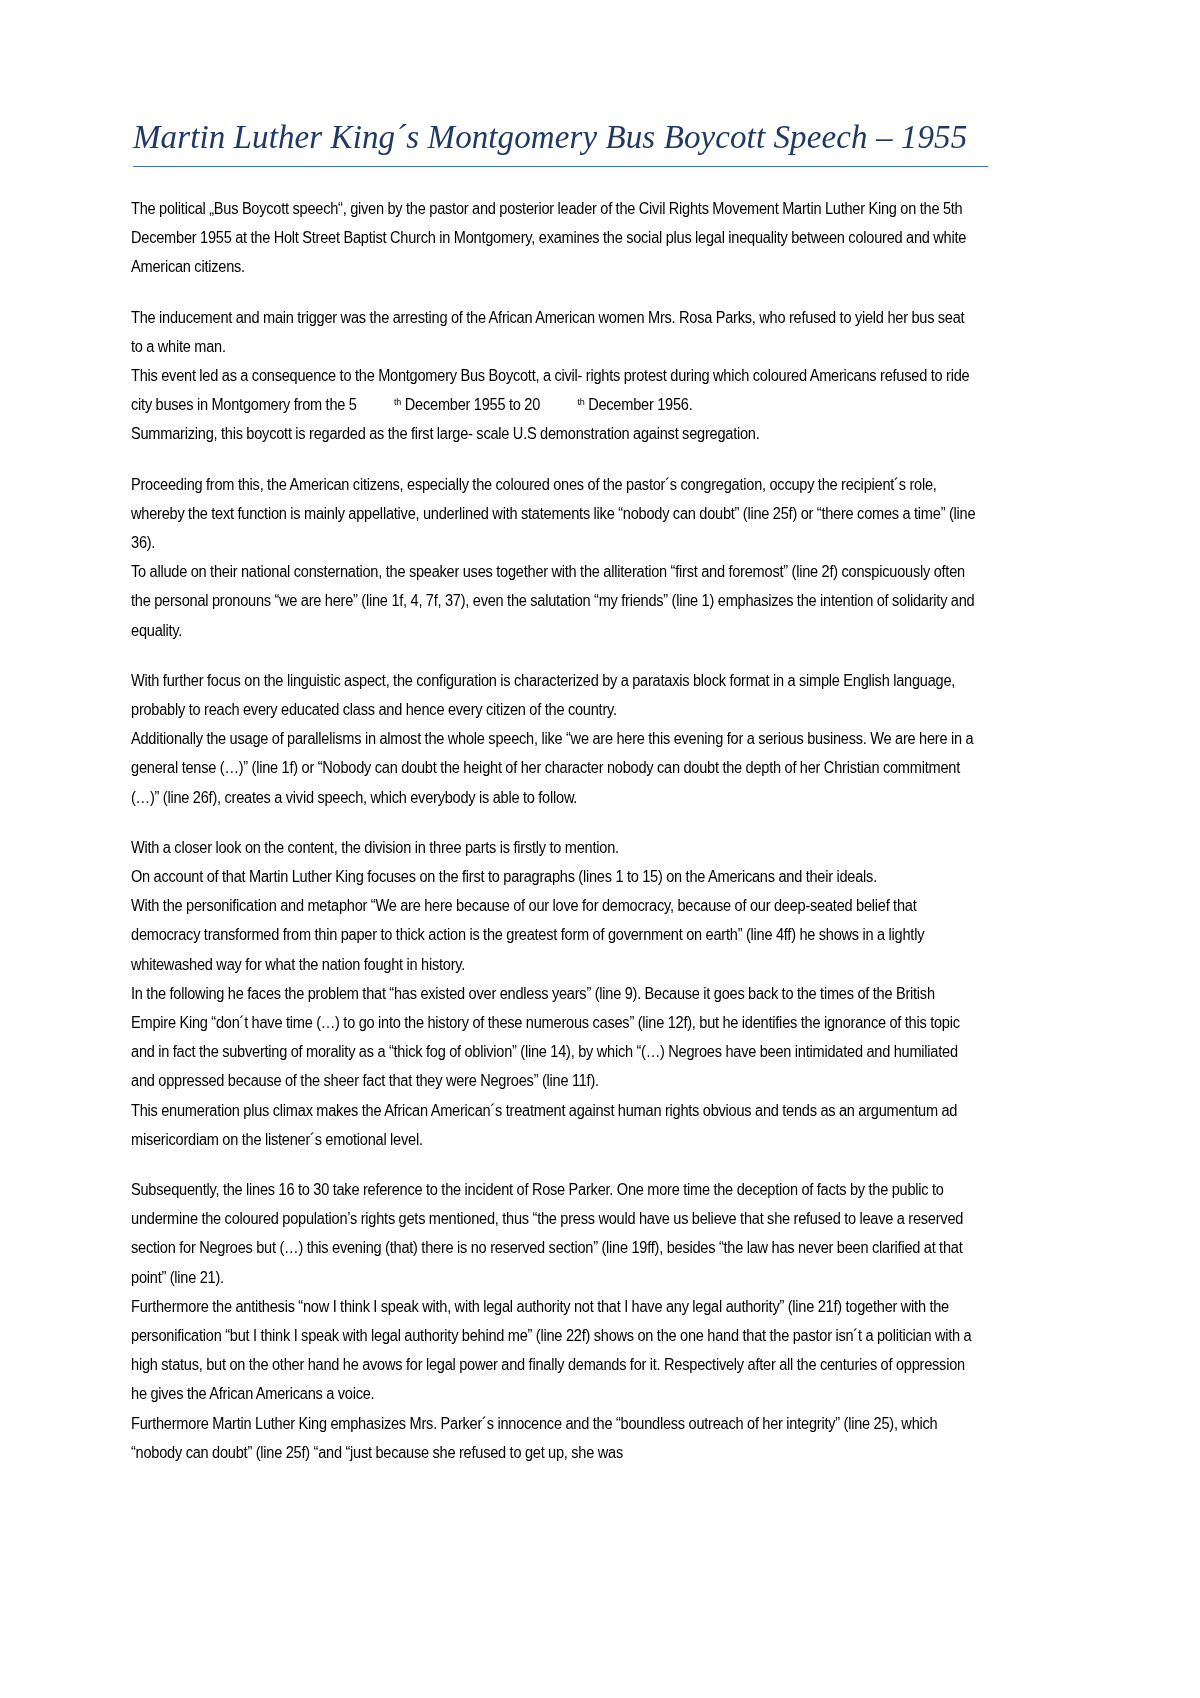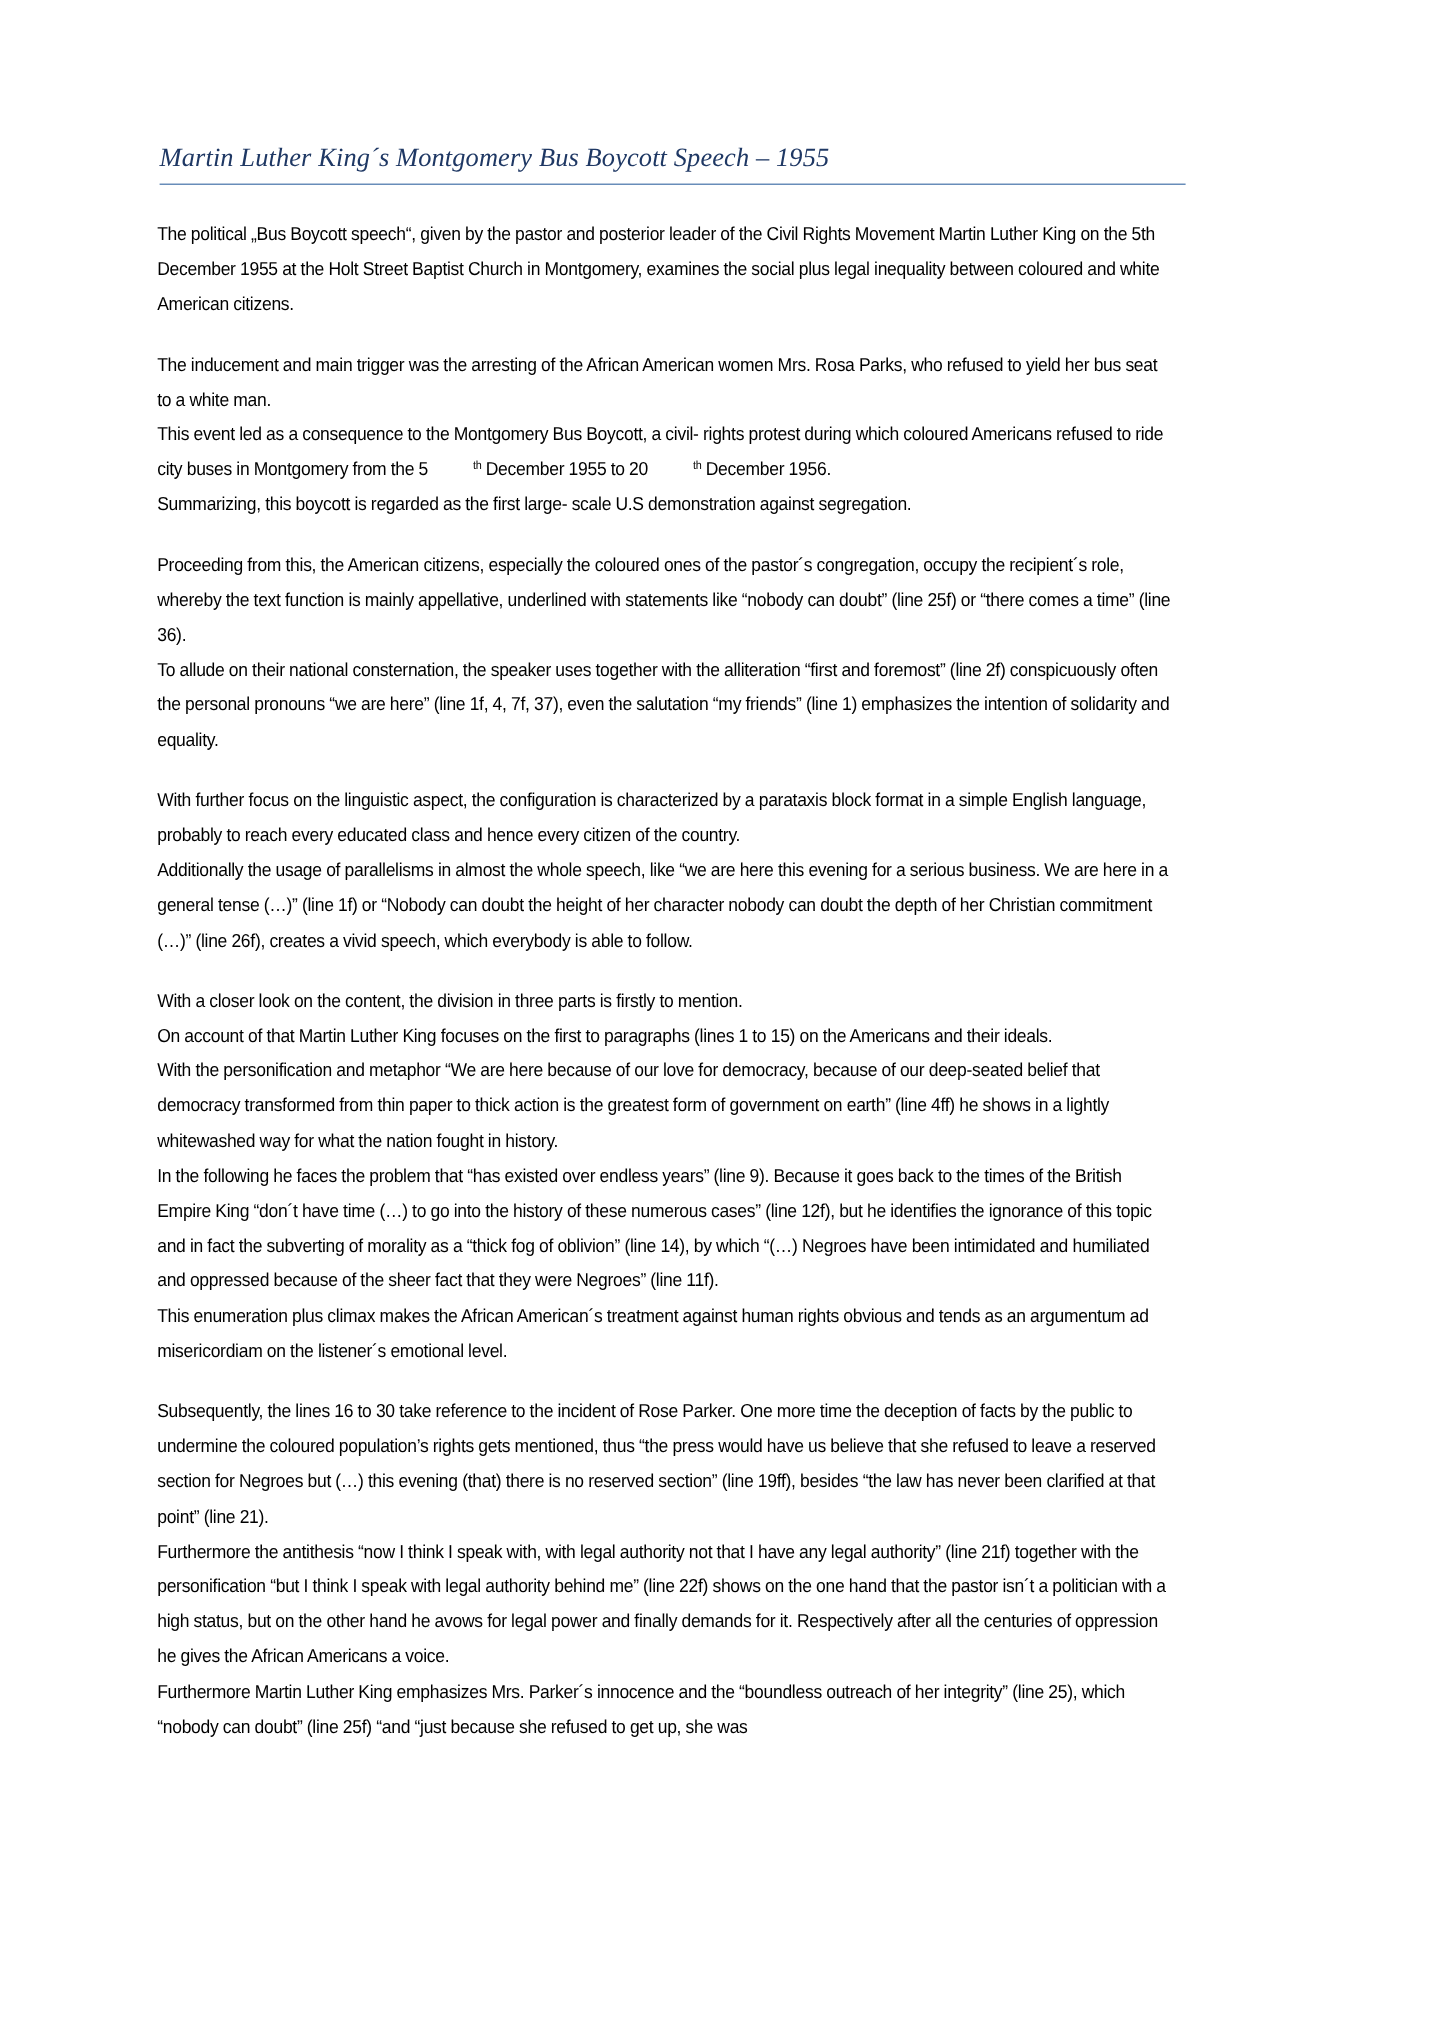--- a/index.html
+++ b/index.html
@@ -22,21 +22,21 @@
     background: #ffffff;
     box-sizing: border-box;
     padding: 118px 200px 0 131px;
   }
 
   
   .doc-title {
     font-family: "Liberation Serif", "DejaVu Serif", serif;
     font-style: italic;
     font-weight: 400;
-    font-size: 22px;
+    font-size: 33px;
     line-height: 1.18;
     color: #1F3864;
     letter-spacing: 0.1px;
     margin: 0 0 0 2px;
     white-space: nowrap;
   }
 
   .title-rule {
     margin-top: 9px;
     margin-left: 2px;

